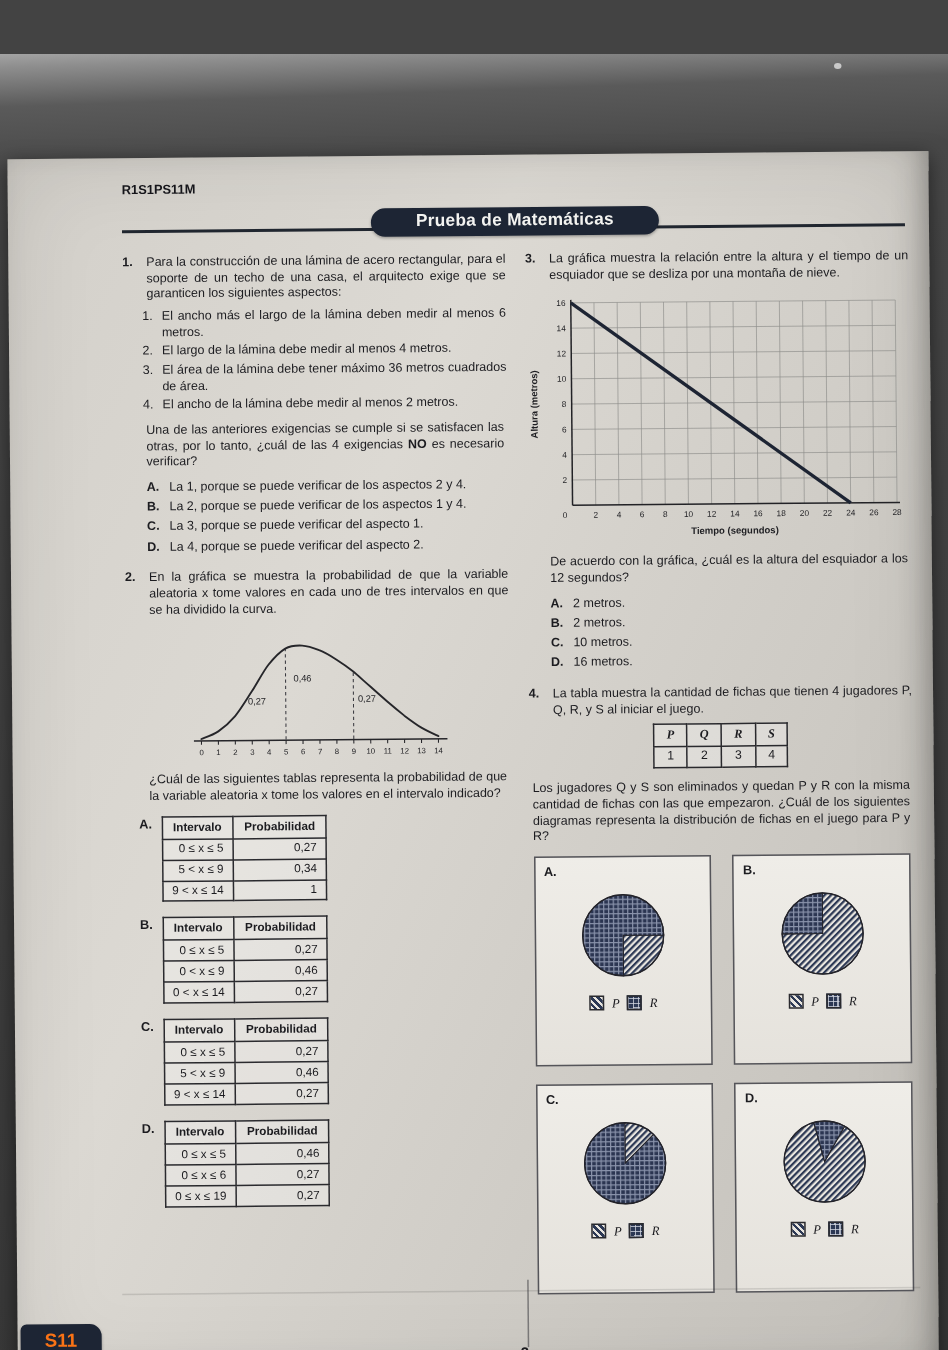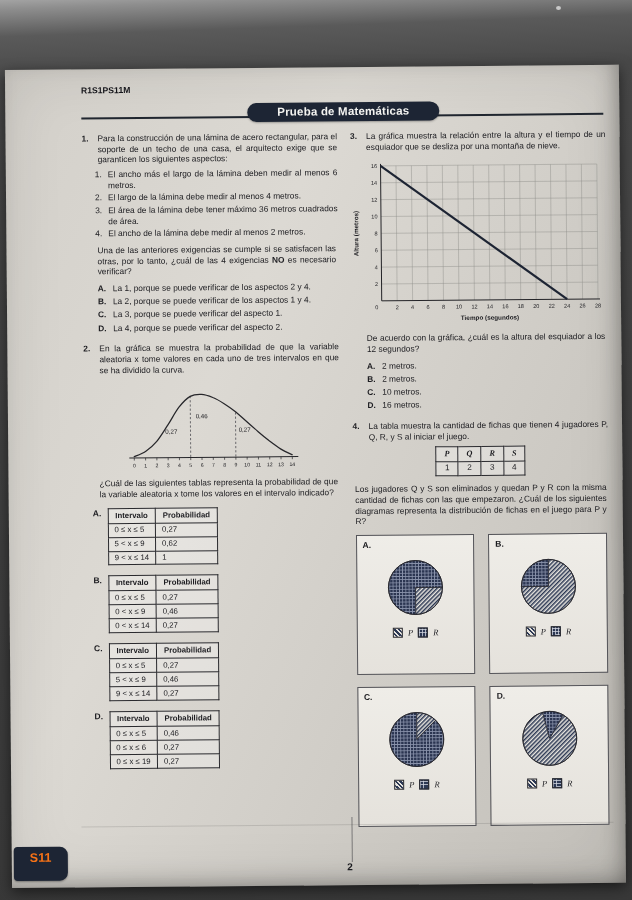--- a/index.html
+++ b/index.html
@@ -1,18 +1,18 @@
 <!DOCTYPE html>
 <html><head>
 <meta charset="utf-8">
 <style>
   *{box-sizing:border-box;margin:0;padding:0;}
   html,body{width:632px;height:900px;}
   body{background:#434343;font-family:"Liberation Sans",sans-serif;overflow:hidden;position:relative;}
-  .scene{position:absolute;inset:0;background:linear-gradient(178deg,#a3a3a3 0%,#8e8e8e 1%,#5a5a5a 4%,#484848 9%,#3e3e3e 60%,#383838 100%);}
+  .scene{position:absolute;inset:0;background:linear-gradient(178deg,#a3a3a3 0%,#8e8e8e 1%,#5a5a5a 4%,#484848 9%,#3e3e3e 60%,#383838 100%);margin-top:36px;}
   .speck{position:absolute;left:556px;top:6px;width:5px;height:4px;background:#d9d9d9;border-radius:50%;opacity:.85;}
   .paper{position:absolute;left:5px;top:70px;width:614px;height:818px;transform:rotate(-0.5deg);transform-origin:10px 10px;
     background:linear-gradient(115deg,#d3d0ca 0%,#dcd9d3 35%,#d2cfc9 60%,#c2bfb9 100%);
     box-shadow:0 4px 14px rgba(0,0,0,.55), inset 0 0 60px rgba(0,0,0,.10), inset -14px 0 22px -12px rgba(0,0,0,.30), inset 0 -16px 24px -14px rgba(0,0,0,.28);}
   .content{position:absolute;inset:0;padding:16px 14px 0 76px;}
   .doc-code{font-weight:bold;font-size:8.6px;color:#15151a;margin-bottom:9px;}
   .title-row{position:relative;height:21px;margin-bottom:8px;}
   .hline{position:absolute;left:0;right:2px;top:13px;height:1.5px;background:#20262f;}
   .banner{position:absolute;left:50%;transform:translateX(-50%);top:0;background:#1d2534;color:#f3f3f0;font-weight:bold;
     font-size:11.5px;padding:3px 30px 4px;border-radius:11px;white-space:nowrap;letter-spacing:.2px;box-shadow:0 1px 2px rgba(0,0,0,.3);}
@@ -26,21 +26,21 @@
   .qpara{margin:6px 2px 6px 15px;}
   .opts{margin:4px 0 10px 3px;}
   .opt{display:flex;gap:4px;margin-bottom:2.5px;margin-left:12px;}
   .olabel{font-weight:bold;min-width:11px;}
   .chart-wrap{margin:4px auto 4px;width:182px;}
   .curve-svg{display:block;width:182px;height:93px;}
   .line-svg{display:block;margin:3px auto 2px;width:256px;height:171px;}
   .ptable-block{display:flex;gap:6px;margin:8px 0 10px 8px;align-items:flex-start;}
   .opt-letter{font-weight:bold;font-size:8.5px;}
   .ptable{border-collapse:collapse;font-size:7.8px;background:rgba(255,255,255,.30);}
-  .ptable th,.ptable td{border:1px solid #2a2a2e;padding:1.5px 6px;text-align:left;color:#1c1c20;}
+  .ptable th,.ptable td{border:1px solid #2a2a2e;padding:1.5px 6px;text-align:right;color:#1c1c20;}
   .ptable th{font-weight:bold;padding:2px 7px;}
   .ftable{border-collapse:collapse;font-size:8.2px;margin:5px auto 7px;background:rgba(255,255,255,.30);}
   .ftable th,.ftable td{border:1px solid #2a2a2e;padding:1.5px 8px;text-align:center;}
   .ftable th{font-style:italic;font-family:"Liberation Serif",serif;font-weight:bold;}
   .pie-grid{display:grid;grid-template-columns:1fr 1fr;gap:12px 14px;margin:8px 2px 0 2px;}
   .pie-box{border:1px solid #55555a;background:linear-gradient(180deg,#efede8,#e5e2dc);padding:4px 6px 6px;min-height:140px;}
   .pie-svg{display:block;margin:3px auto 2px;width:84px;height:70px;}
   .legend{display:flex;align-items:center;justify-content:center;gap:5px;margin-top:4px;}
   .sw{width:10px;height:10px;border:1px solid #2a2a2e;display:inline-block;}
   .sw-hatch{background:repeating-linear-gradient(45deg,#e8e5df 0 1.6px,#2c3854 1.6px 3.2px);}
@@ -174,21 +174,21 @@
                   <th>Probabilidad</th>
                 </tr>
                   </thead>
                 <tbody>
                   <tr>
                       <td>0 ≤ x ≤ 5</td>
                       <td>0,27</td>
                     </tr>
                   <tr>
                       <td>5 &lt; x ≤ 9</td>
-                      <td>0,62</td>
+                      <td>0,34</td>
                     </tr>
                   <tr>
                       <td>9 &lt; x ≤ 14</td>
                       <td>1</td>
                     </tr>
                 </tbody>
               </table>
             </div>
 
             <div class="ptable-block">

